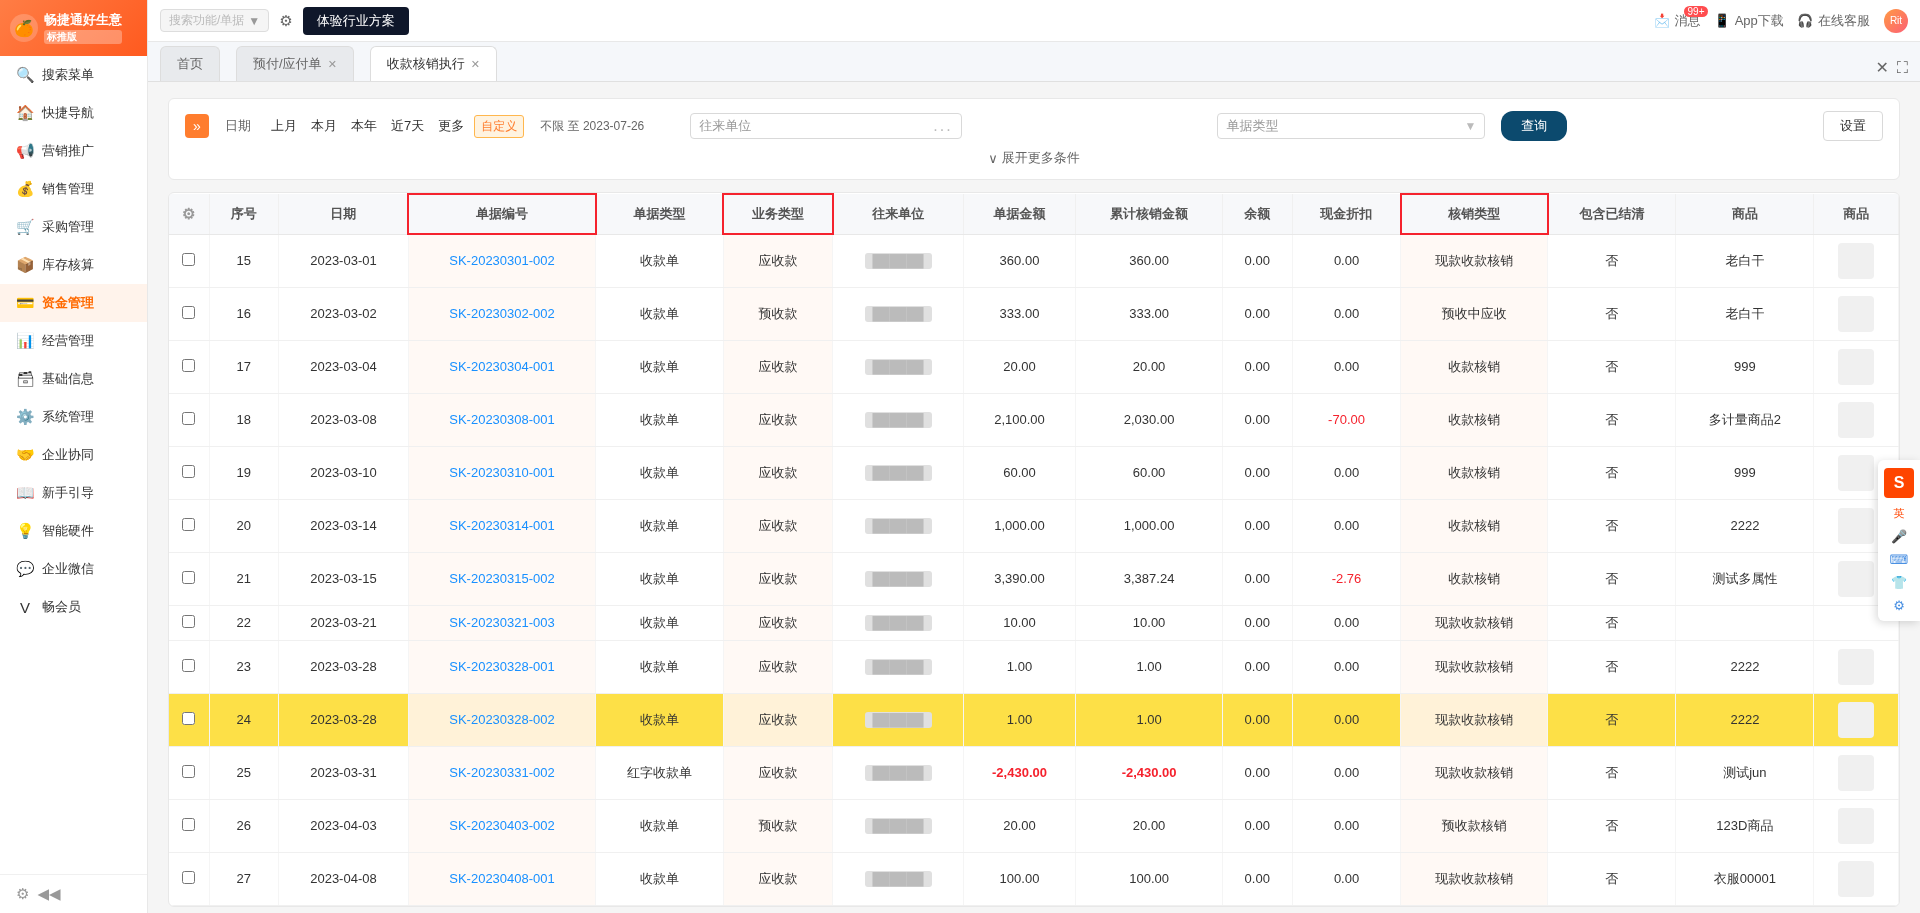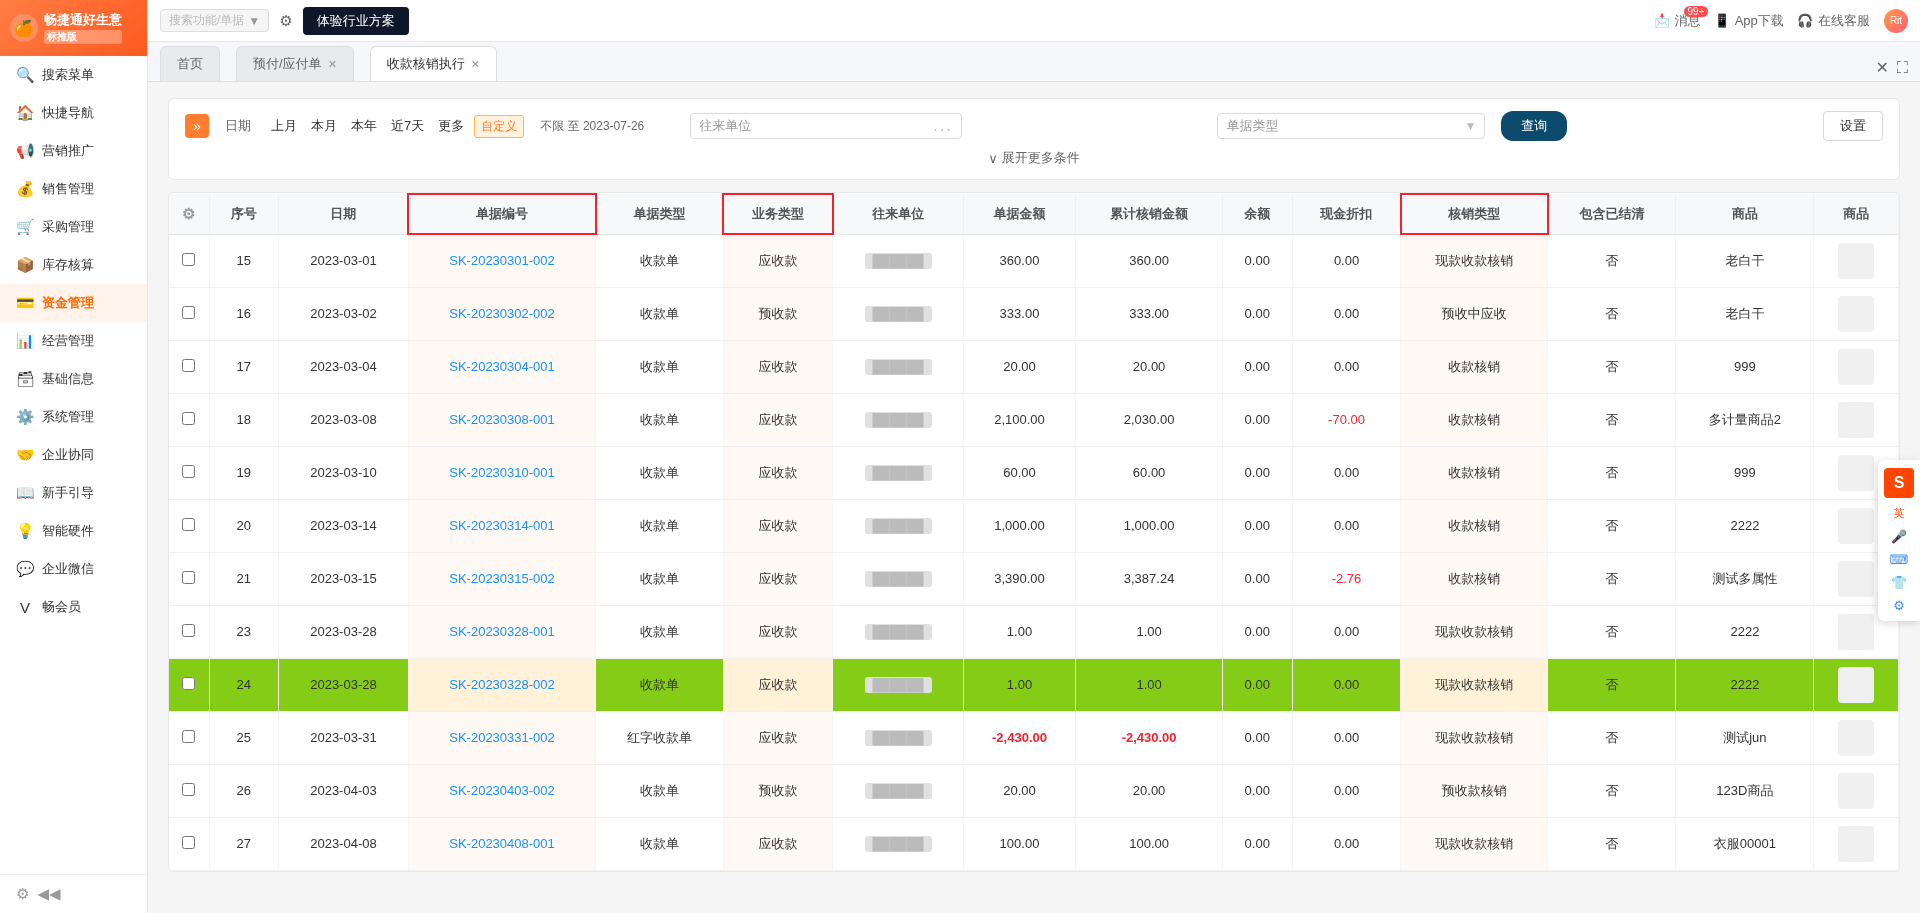--- a/index.html
+++ b/index.html
@@ -66,21 +66,21 @@
     .filter-expand-row { display: flex; justify-content: center; margin-top: 8px; }
     .filter-expand-btn { display: flex; align-items: center; gap: 4px; color: #666; font-size: 12px; cursor: pointer; background: none; border: none; }
 
     
     .table-wrap { background: #fff; border-radius: 6px; border: 1px solid #e8e8e8; overflow: auto; }
     table { width: 100%; border-collapse: collapse; min-width: 1400px; }
     thead tr th { background: #f7f8fa; color: #555; font-weight: 600; font-size: 13px; padding: 10px 10px; border-bottom: 1px solid #e8e8e8; border-right: 1px solid #f0f0f0; white-space: nowrap; text-align: center; }
     thead tr th:first-child { width: 40px; }
     tbody tr td { padding: 8px 10px; border-bottom: 1px solid #f0f0f0; border-right: 1px solid #f5f5f5; font-size: 13px; color: #333; text-align: center; white-space: nowrap; }
     tbody tr.highlighted { background: #fff8e1; }
-    tbody tr.highlighted td { background: #84cc16; }
+    tbody tr.highlighted td { background: #fde047; }
     .link-text { color: #1890ff; cursor: pointer; }
     .red-text { color: #f5222d; }
     .red-bold { color: #f5222d; font-weight: bold; }
 
     
     .floating-logo { position: fixed; right: 0; top: 460px; background: #fff; border-radius: 6px 0 0 6px; box-shadow: -2px 2px 8px rgba(0,0,0,0.15); padding: 8px 6px; display: flex; flex-direction: column; align-items: center; gap: 8px; z-index: 100; }
     .floating-logo-s { width: 30px; height: 30px; background: #ff4500; border-radius: 4px; display: flex; align-items: center; justify-content: center; color: #fff; font-weight: bold; font-size: 16px; }
 
     
     .table-gear { color: #999; cursor: pointer; font-size: 15px; }
@@ -406,20 +406,39 @@
     <td class="red-text">-2.76</td>
     <td style="background:rgba(255,100,0,0.04);">收款核销</td>
     <td>否</td>
     <td>测试多属性</td>
     <td>
       <div style="width:36px;height:36px;background:#f0f0f0;border-radius:4px;display:inline-block;vertical-align:middle;"></div>
     </td>
   </tr>
             <tr>
     <td><input type="checkbox" style="cursor: pointer;"></td>
+    <td>22</td>
+    <td>2023-03-21</td>
+    <td style="background:rgba(255,100,0,0.04);"><span class="link-text">SK-20230321-003</span></td>
+    <td>收款单</td>
+    <td style="background:rgba(255,100,0,0.04);">应收款</td>
+    <td><span style="background:#e0e0e0;border-radius:3px;padding:1px 8px;color:#bbb;font-size:12px;">██████</span></td>
+    <td class="">10.00</td>
+    <td class="">10.00</td>
+    <td>0.00</td>
+    <td class="">0.00</td>
+    <td style="background:rgba(255,100,0,0.04);">现款收款核销</td>
+    <td>否</td>
+    <td></td>
+    <td>
+      
+    </td>
+  </tr>
+            <tr>
+    <td><input type="checkbox" style="cursor: pointer;"></td>
     <td>23</td>
     <td>2023-03-28</td>
     <td style="background:rgba(255,100,0,0.04);"><span class="link-text">SK-20230328-001</span></td>
     <td>收款单</td>
     <td style="background:rgba(255,100,0,0.04);">应收款</td>
     <td><span style="background:#e0e0e0;border-radius:3px;padding:1px 8px;color:#bbb;font-size:12px;">██████</span></td>
     <td class="">1.00</td>
     <td class="">1.00</td>
     <td>0.00</td>
     <td class="">0.00</td>

